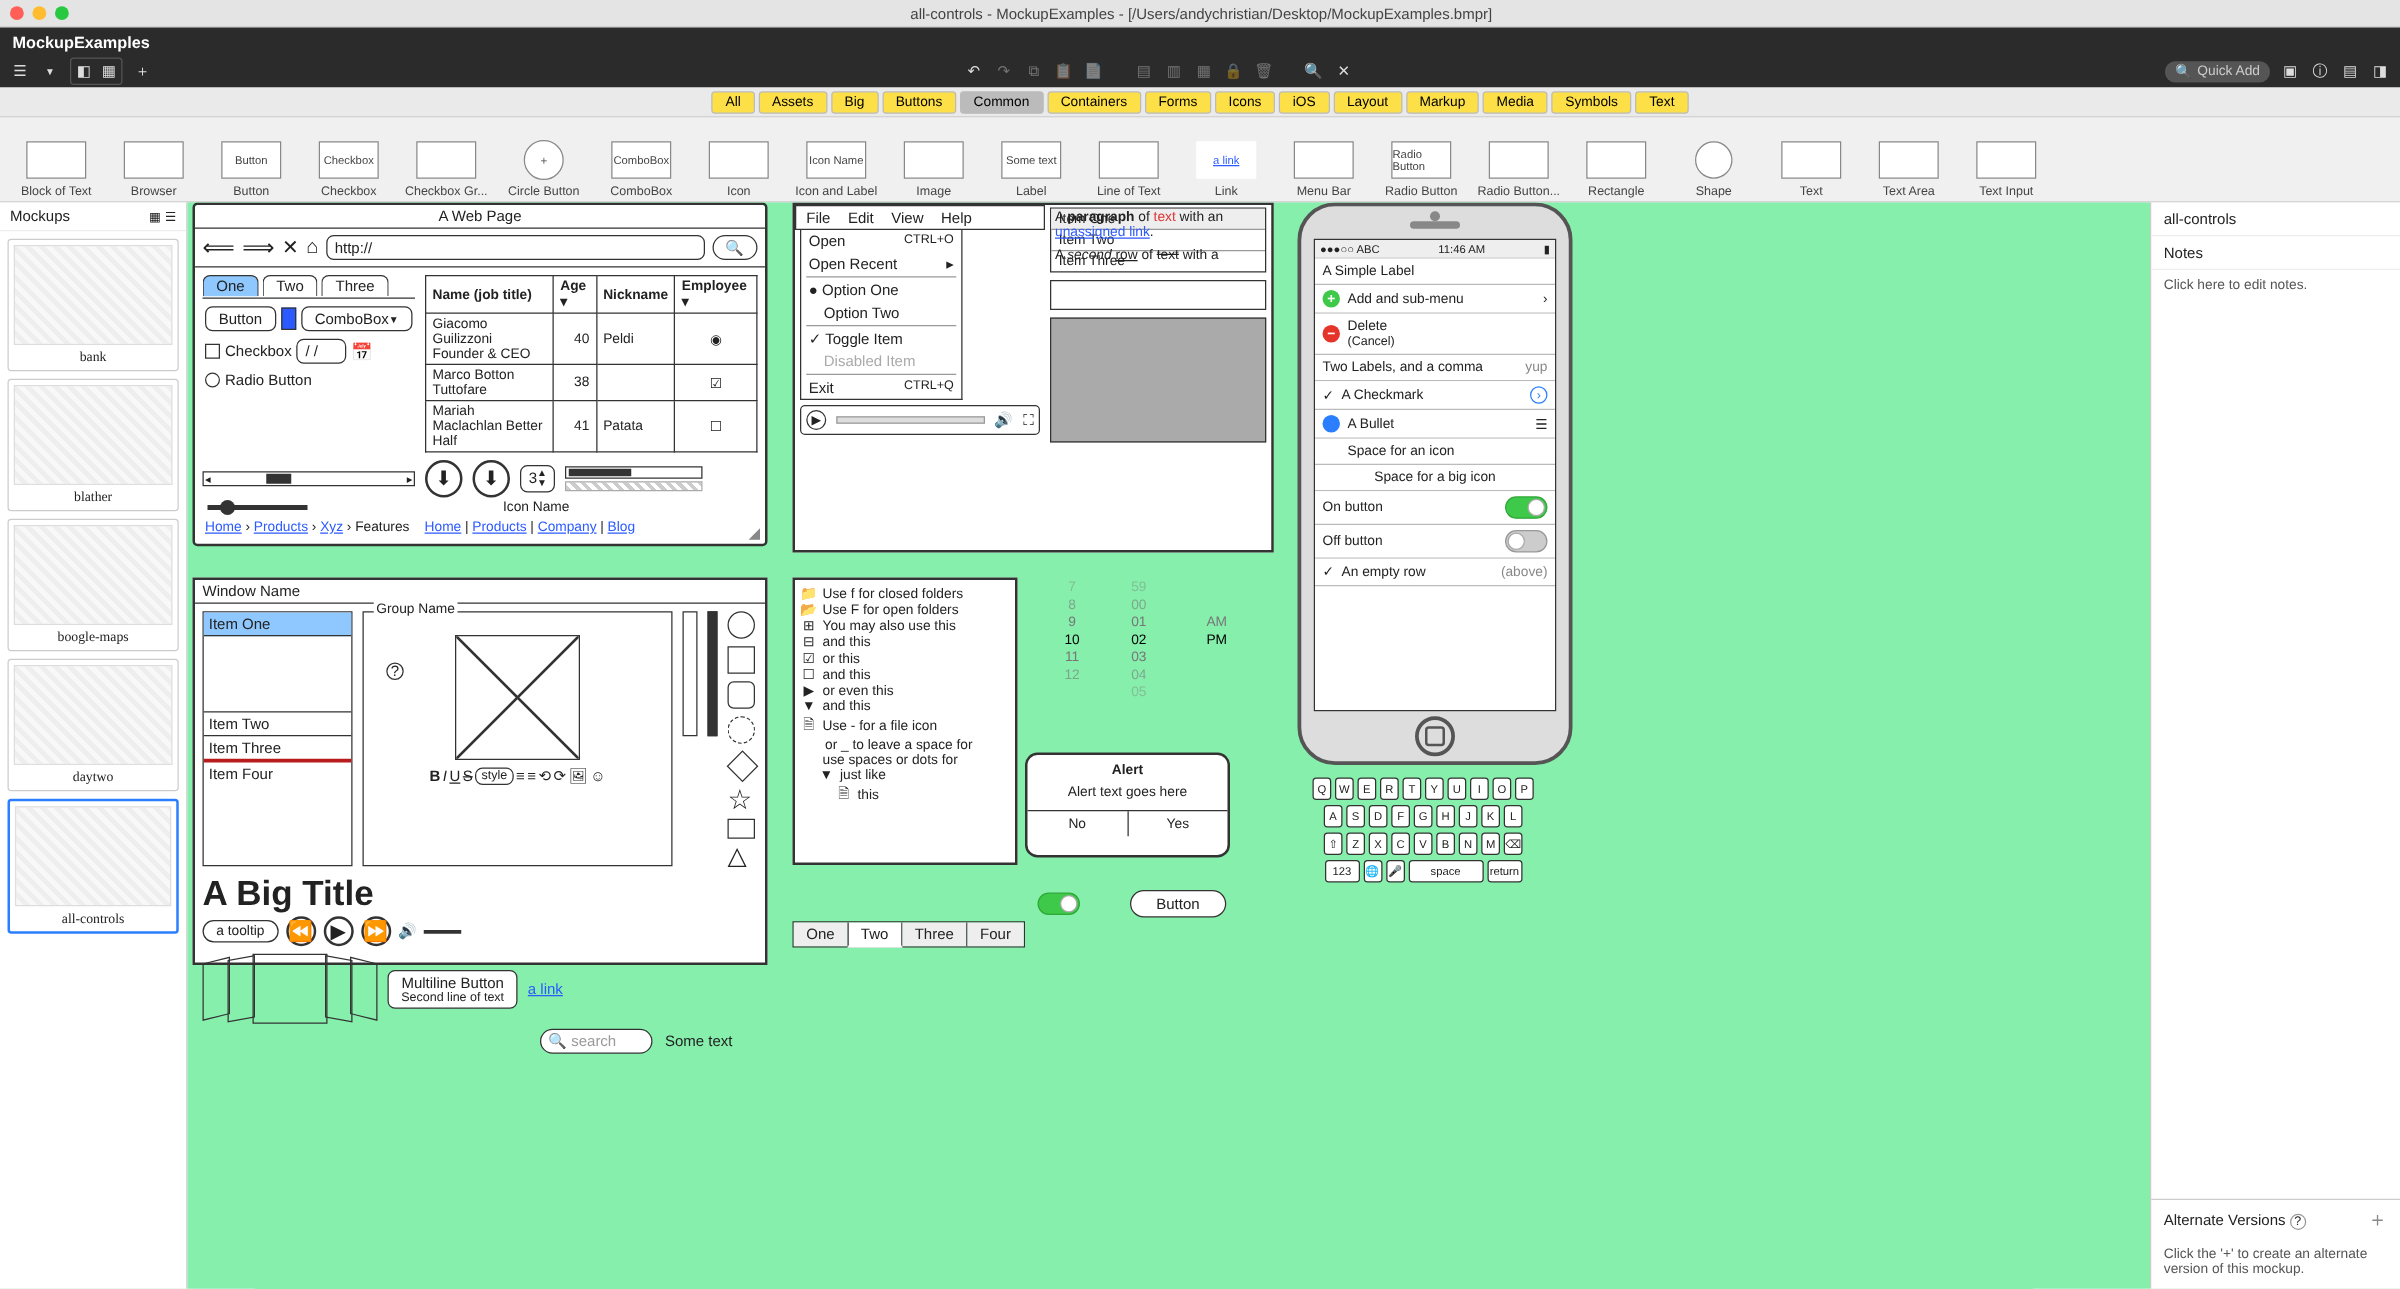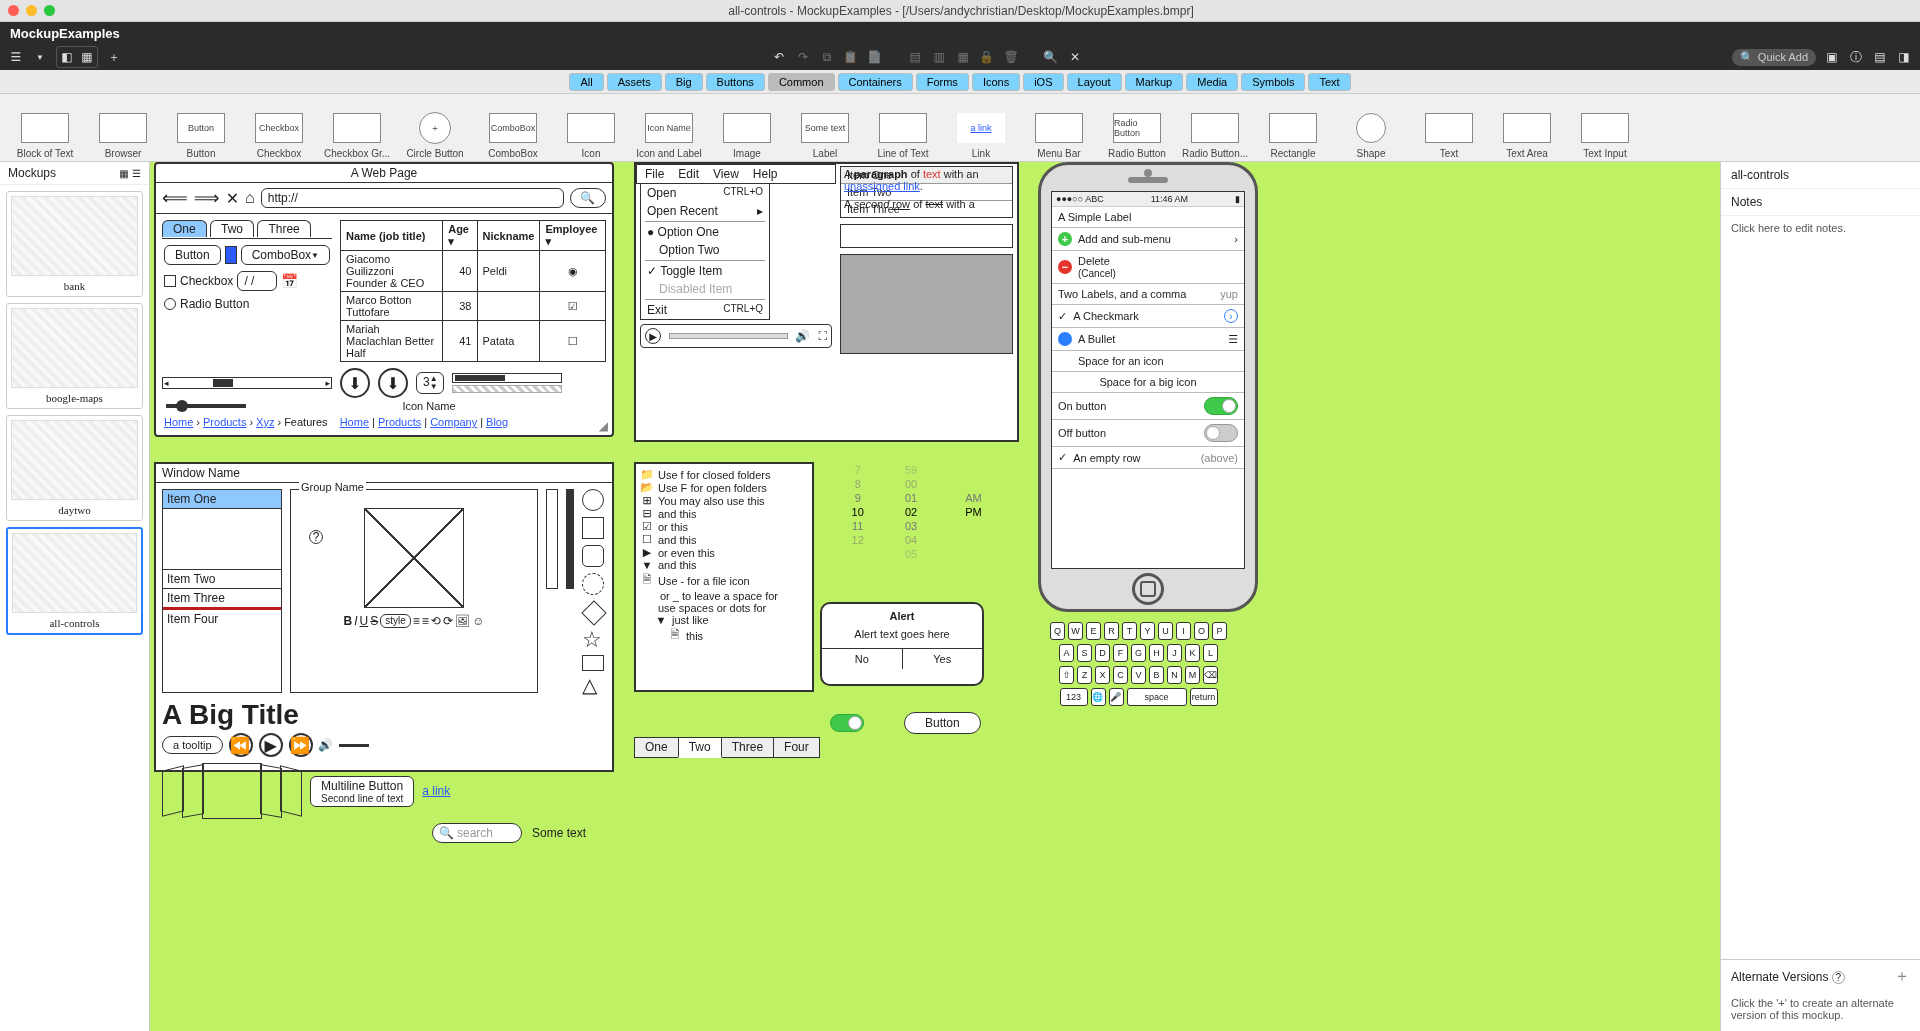--- a/index.html
+++ b/index.html
@@ -11,35 +11,35 @@
 .mac-dot.green { background: #28c840; }
 .mac-title { flex: 1; text-align: center; font-family: -apple-system, sans-serif; font-size: 12px; color: #444; margin-left: -60px; }
 .topbar { background: #2b2b2b; color: #fff; height: 22px; display: flex; align-items: center; padding: 0 10px; font-family: -apple-system, sans-serif; font-size: 13px; }
 .topbar .app-name { font-weight: 600; }
 .iconbar { background: #2b2b2b; height: 26px; display: flex; align-items: center; padding: 0 8px; gap: 8px; }
 .iconbar .ig { display: flex; gap: 4px; align-items: center; padding: 2px; border: 1px solid #555; border-radius: 3px; }
 .iconbar .ico { width: 16px; height: 16px; display:flex; align-items:center; justify-content:center; color:#ddd; font-size: 12px;}
 .iconbar .sep { flex: 1; }
 .quick-add { background: #555; border-radius: 10px; padding: 2px 8px; display:flex; align-items:center; gap:4px; color:#ccc; font-family: -apple-system; font-size:11px; }
 .catbar { background: #eaeaea; height: 24px; display: flex; align-items: center; justify-content: center; gap: 3px; border-bottom: 1px solid #ccc; font-family: -apple-system; }
-.catbar button { font-size: 11px; padding: 2px 10px; background: #7dd3fc; border: 1px solid #bbb; border-radius: 3px; cursor: pointer; }
+.catbar button { font-size: 11px; padding: 2px 10px; background: #fde047; border: 1px solid #bbb; border-radius: 3px; cursor: pointer; }
 .catbar button.active { background: #bbb; }
 .controls-strip { background: #f0f0f0; height: 68px; display: flex; align-items: flex-end; padding: 4px 10px 2px; gap: 8px; border-bottom: 1px solid #ccc; overflow-x: auto; font-family: -apple-system; }
 .ctrl-thumb { display:flex; flex-direction:column; align-items:center; width: 70px; flex-shrink:0; font-size: 10px; color: #444; }
 .ctrl-thumb .tbody { height: 40px; display:flex; align-items:center; justify-content:center; width: 100%; }
 .ctrl-thumb .box { width: 48px; height: 30px; border: 1px solid #888; background:#fff; display:flex; align-items:center; justify-content:center; font-size:9px; }
 .main { display:flex; height: calc(100vh - 22px - 22px - 26px - 24px - 68px); }
 .mockups-panel { width: 150px; background: #fff; border-right: 1px solid #ccc; display:flex; flex-direction:column; }
 .mockups-panel .hdr { padding: 4px 8px; font-family: -apple-system; font-size: 12px; display:flex; justify-content:space-between; align-items:center; border-bottom: 1px solid #eee;}
 .mockups-list { flex:1; overflow-y:auto; padding: 6px; }
 .mock-thumb { border: 1px solid #ccc; border-radius: 3px; margin-bottom: 6px; padding: 4px; text-align:center; background:#fff; cursor:pointer; }
 .mock-thumb.selected { border: 2px solid #2b7fff; }
 .mock-thumb .img { height: 80px; background: repeating-linear-gradient(45deg,#f8f8f8,#f8f8f8 4px,#eee 4px,#eee 8px); border:1px solid #ddd; margin-bottom:4px;}
 .mock-thumb .lbl { font-family:-apple-system; font-size:11px; }
-.canvas { flex:1; background: #bef264; overflow: auto; position: relative; padding: 16px 8px 40px 16px;}
+.canvas { flex:1; background: #86efac; overflow: auto; position: relative; padding: 16px 8px 40px 16px;}
 .notes-panel { width: 200px; background:#fff; border-left:1px solid #ccc; display:flex; flex-direction:column; font-family:-apple-system; }
 .notes-panel .sec-title { padding: 6px 10px; font-size: 12px; border-bottom: 1px solid #eee; }
 .notes-panel .sec-body { padding: 6px 10px; font-size: 11px; color:#555; flex:1;}
 .notes-panel .alt { border-top: 1px solid #ccc; padding:6px 10px; font-size:12px; display:flex; justify-content:space-between; align-items:center;}
 .notes-panel .alt-body { padding:4px 10px 10px; font-size:11px; color:#555;}
 
 
 .mock-box { border: 2px solid #333; background:#fff; position:absolute; }
 .sketch-btn { border: 1.5px solid #333; border-radius: 6px; padding: 2px 10px; background:#fff; display:inline-flex; align-items:center; justify-content:center;}
 .sketch-input { border: 1.5px solid #333; border-radius: 6px; padding: 2px 6px; background:#fff; }
@@ -277,20 +277,24 @@
       <span>Mockups</span>
       <span>
         <span style="font-size:10px;">▦</span>
         <span style="font-size:10px;">☰</span>
       </span>
     </div>
     <div class="mockups-list">
         <div class="mock-thumb">
           <div class="img"></div>
           <div class="lbl">bank</div>
+        </div>
+        <div class="mock-thumb">
+          <div class="img"></div>
+          <div class="lbl">blather</div>
         </div>
         <div class="mock-thumb">
           <div class="img"></div>
           <div class="lbl">boogle-maps</div>
         </div>
         <div class="mock-thumb">
           <div class="img"></div>
           <div class="lbl">daytwo</div>
         </div>
         <div class="mock-thumb selected">

